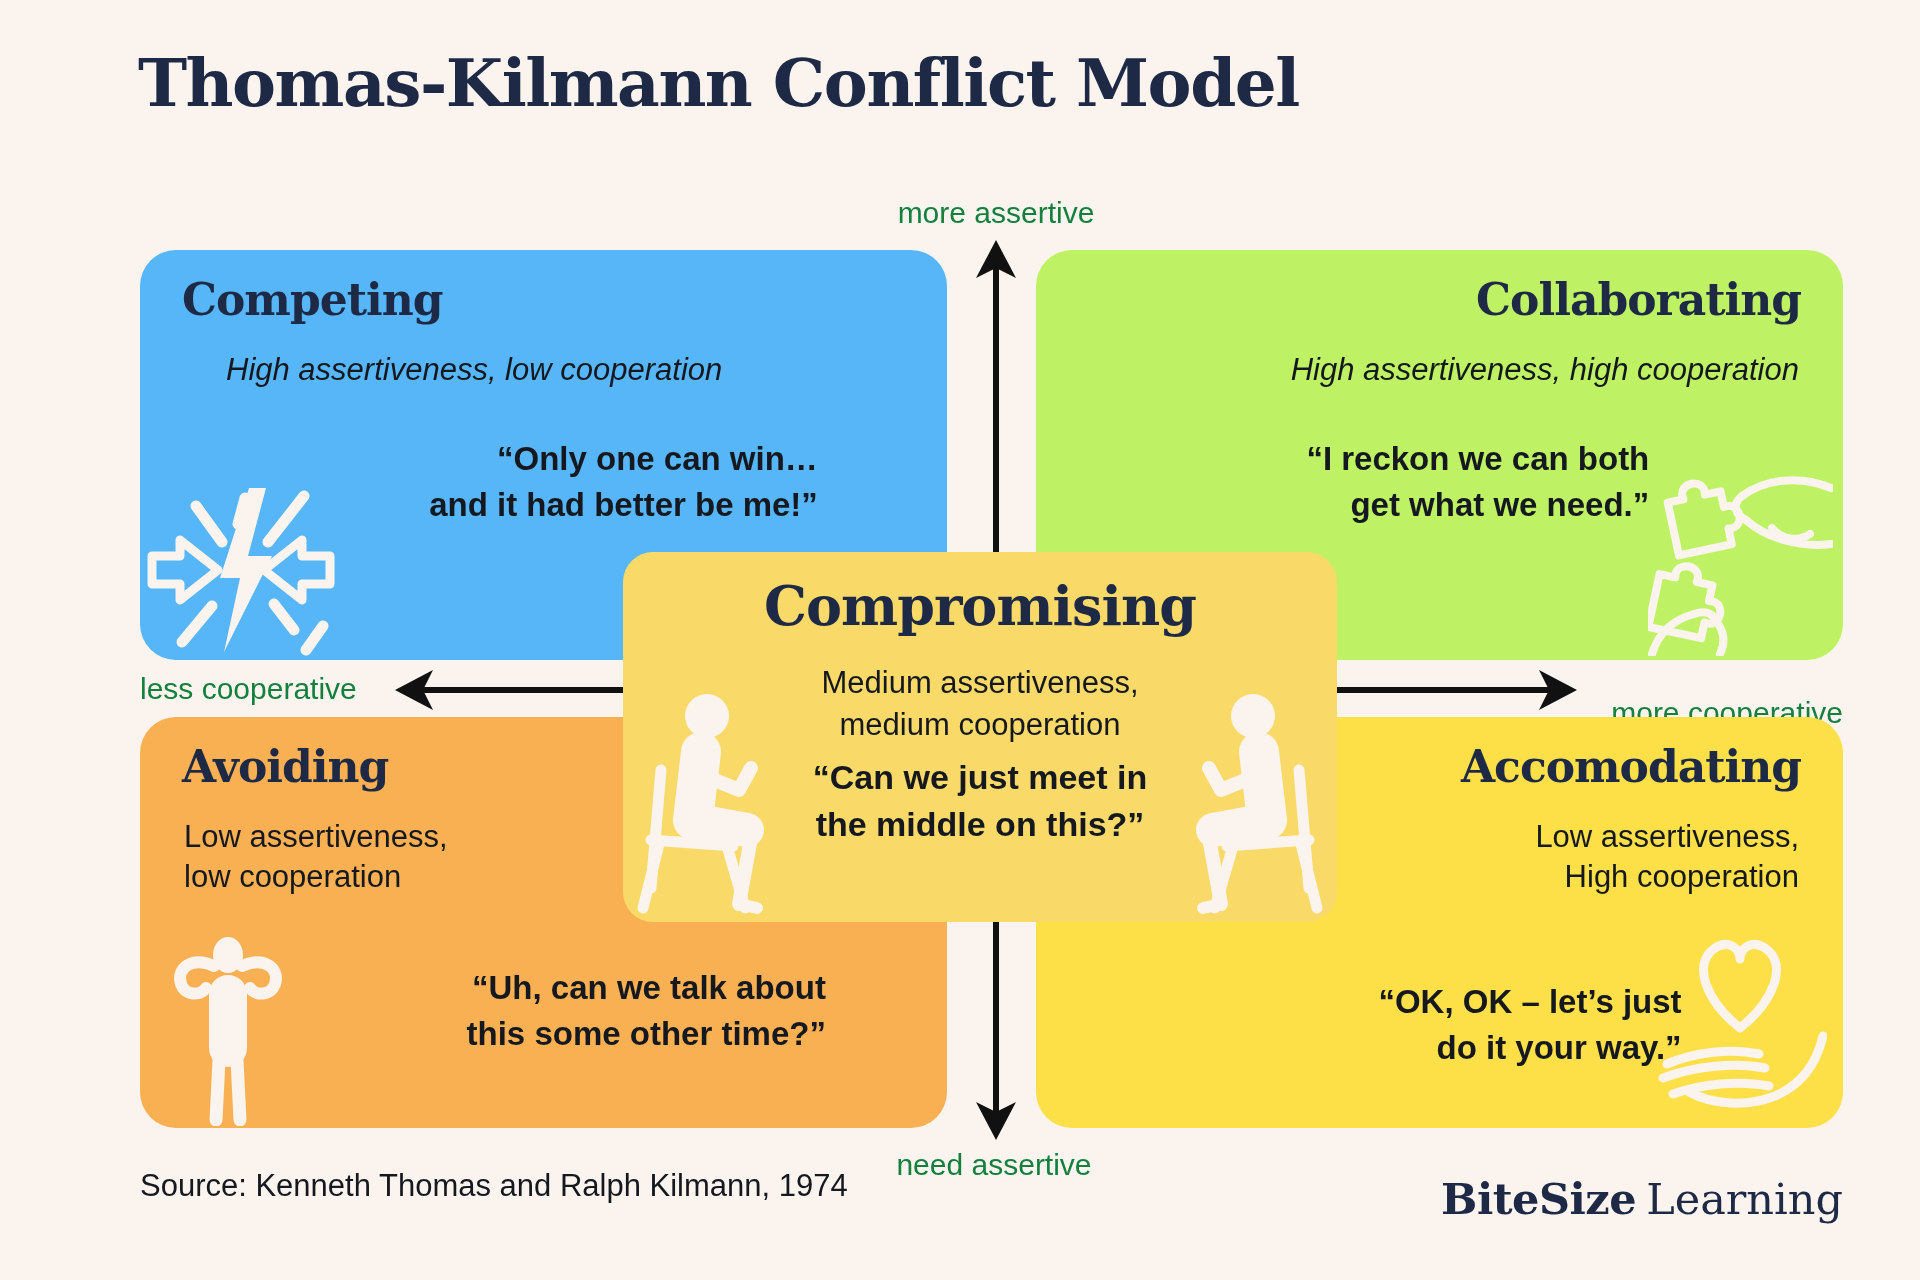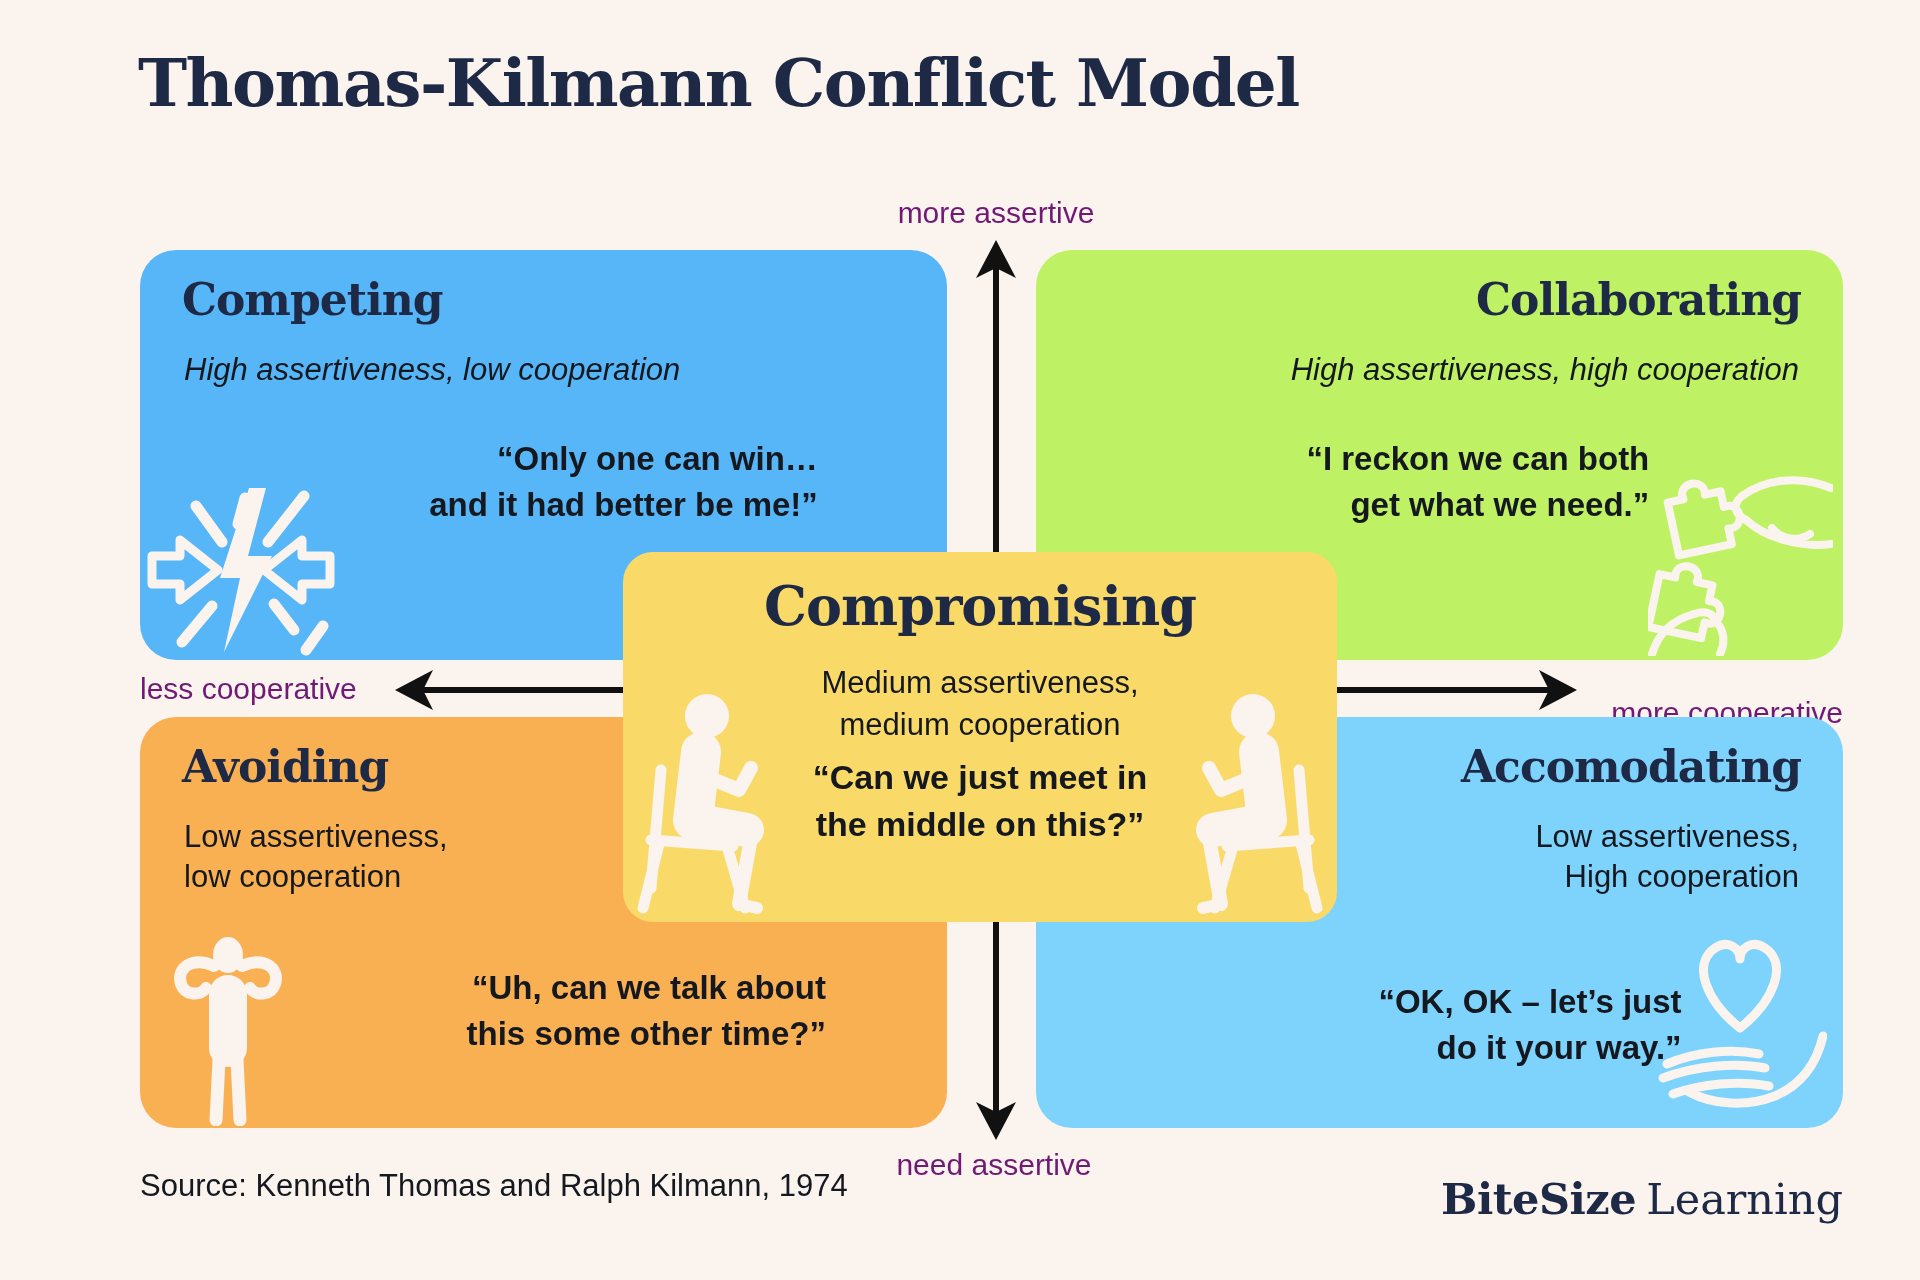--- a/index.html
+++ b/index.html
@@ -5,39 +5,39 @@
   html,body{margin:0;padding:0;}
   .canvas{position:relative;width:1920px;height:1280px;background:#FAF3EE;overflow:hidden;
           font-family:"Liberation Sans",sans-serif;color:#15191F;}
   .abs{position:absolute;}
   .pre{white-space:pre-line;}
 
   .page-title{left:138px;top:44px;font-family:"DejaVu Serif","Liberation Serif",serif;
               font-weight:700;font-size:66px;color:#1E2946;letter-spacing:-1.5px;margin:0;}
 
   
-  .axis-label{font-size:30px;color:#701a75;}
+  .axis-label{font-size:30px;color:#15803d;}
   .axis-top{left:996px;top:196px;transform:translateX(-50%);}
   .axis-bottom{left:994px;top:1148px;transform:translateX(-50%);}
   .axis-left{left:140px;top:672px;}
   .axis-right{right:77px;top:672px;margin-top:24px;}
 
   .axes-svg{left:0;top:0;z-index:1;pointer-events:none;}
 
   
   .q{position:absolute;width:807px;height:410px;border-radius:36px;z-index:0;overflow:hidden;}
   .q-competing{left:140px;top:250px;}
   .q-collaborating{left:1036px;top:250px;}
   .q-avoiding{left:140px;top:717px;height:411px;}
   .q-accommodating{left:1036px;top:717px;height:411px;}
 
   .q-name{font-family:"DejaVu Serif","Liberation Serif",serif;font-weight:700;font-size:44px;
           color:#1E2946;letter-spacing:-1px;line-height:1;}
   .q-sub{font-size:31px;line-height:40px;color:#15191F;}
-  .italic{font-style:italic;}
+  .italic{font-style:italic;margin-left:42px;}
   .q-quote{font-weight:700;font-size:33px;line-height:46px;text-align:right;color:#15191F;}
   .t-left{text-align:left;}
   .t-right{text-align:right;}
 
   
   .center-box{position:absolute;left:623px;top:552px;width:714px;height:370px;border-radius:30px;
               z-index:2;overflow:hidden;}
   .c-name{left:0;right:0;top:22px;text-align:center;font-family:"DejaVu Serif","Liberation Serif",serif;
           font-weight:700;font-size:54px;color:#1E2946;letter-spacing:-1px;}
   .c-sub{left:0;right:0;top:110px;text-align:center;font-size:31px;line-height:42px;}
@@ -130,21 +130,21 @@
         <path d="M74,30 C96,20 112,32 107,48 C103,60 88,60 82,52"></path>
       </g>
       <g stroke="currentColor" stroke-linecap="round">
         <line x1="60" y1="58" x2="60" y2="112" stroke-width="38"></line>
         <line x1="51" y1="124" x2="48" y2="184" stroke-width="13"></line>
         <line x1="69" y1="124" x2="72" y2="184" stroke-width="13"></line>
       </g>
     </svg>
   </section>
 
-  <section class="q q-accommodating" style="background-color: #7dd3fc;">
+  <section class="q q-accommodating" style="background-color: #fde047;">
     <div class="abs q-name t-right" style="right:42px;top:28px;">Accomodating</div>
     <div class="abs q-sub pre t-right" style="right:44px;top:100px;">Low assertiveness,
 High cooperation</div>
     <div class="abs q-quote pre" style="left:20%;width:60%;top:262px;">“OK, OK – let’s just
 do it your way.”</div>
     <svg class="abs icon" style="right:16px;bottom:10px;" width="180" height="212" viewBox="0 0 180 212" stroke="currentColor" stroke-width="9" fill="none" stroke-linecap="round" stroke-linejoin="round">
       <path d="M93,122 C60,96 44,58 68,42 C82,33 93,43 93,53 C93,43 104,33 118,42 C142,58 126,96 93,122 Z"></path>
       <path d="M176,130 C170,156 156,178 128,190 C100,201 66,199 42,186"></path>
       <path d="M20,158 C48,146 84,142 112,148"></path>
       <path d="M16,172 C48,160 88,156 118,162"></path>

